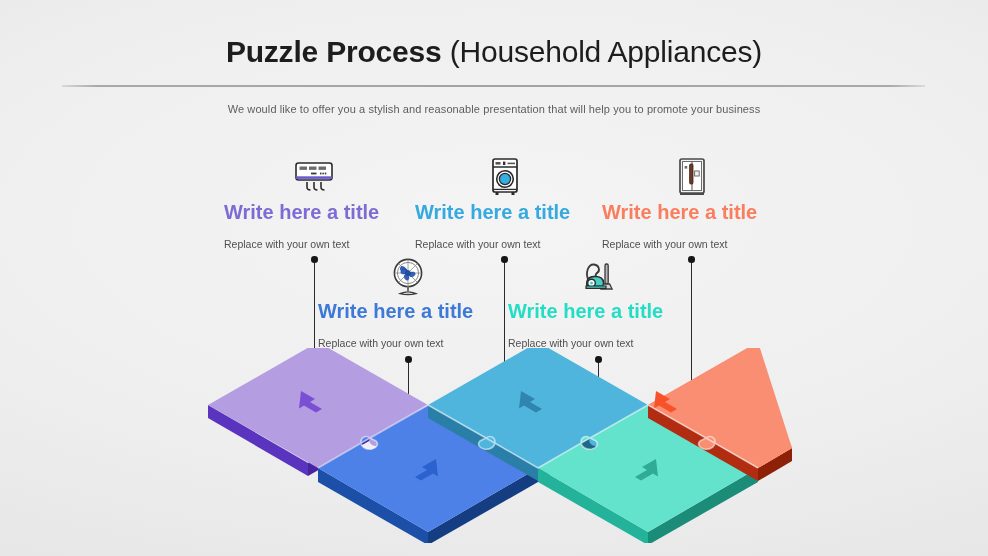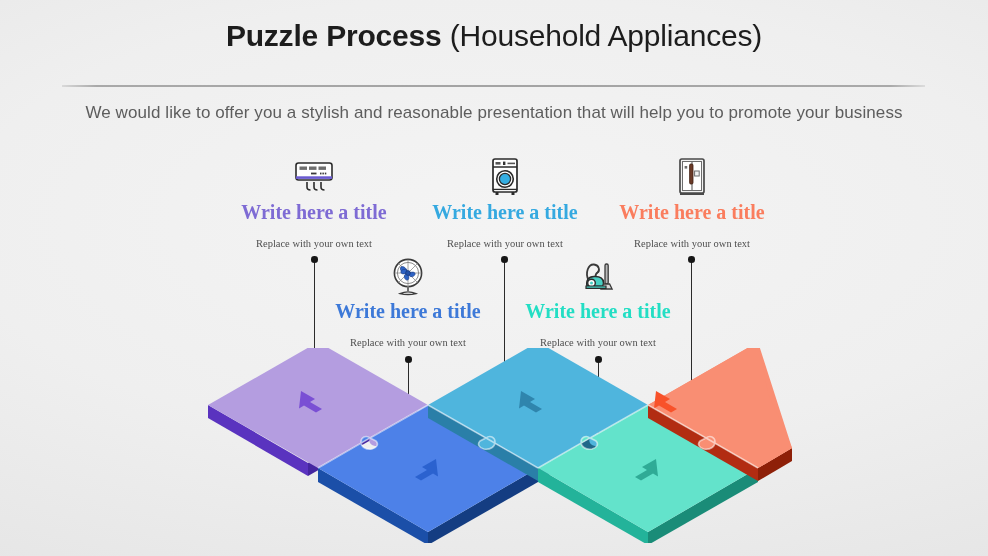--- a/index.html
+++ b/index.html
@@ -7,42 +7,42 @@
   body {
     font-family:"Liberation Sans", sans-serif;
     background:
       radial-gradient(ellipse 120% 90% at 50% 40%, #f4f4f4 0%, #efefef 45%, #e6e6e6 80%, #e2e2e2 100%);
     position:relative;
   }
   .slide { position:absolute; inset:0; }
 
   
   .title-wrap {
-    position:absolute; left:0; top:18px; width:988px;
+    position:absolute; left:0; top:34px; width:988px;
     text-align:center;
   }
   .title {
     font-size:30px; color:#1d1d1d; letter-spacing:-0.2px;
     white-space:nowrap; line-height:1.2;
   }
   .title b { font-weight:bold; }
   .title span.light { font-weight:400; }
 
   .divider {
     position:absolute; left:62px; top:85px; width:863px; height:2px;
     background:linear-gradient(to right,#d9d9d9 0%, #a9a9a9 4%, #a3a3a3 50%, #a9a9a9 96%, #dcdcdc 100%);
   }
 
   .subtitle {
     position:absolute; left:0; top:103px; width:988px; text-align:center;
-    font-size:17px; color:#5d5d5d; letter-spacing:0.1px;
-  }
-
-  
-  .callout { position:absolute; text-align:center;font-family:Liberation Serif, serif; }
+    font-size:11px; color:#5d5d5d; letter-spacing:0.1px;
+  }
+
+  
+  .callout { position:absolute; text-align:left; }
   .callout .c-icon {
     height:40px; display:flex; align-items:flex-end; justify-content:center;
     margin-bottom:4px;
   }
   .callout .c-title {
     font-size:20px; font-weight:bold; line-height:1.1; white-space:nowrap;
   }
   .callout .c-sub {
     font-size:10.5px; color:#4f4f4f; margin-top:15px; white-space:nowrap;
   }

